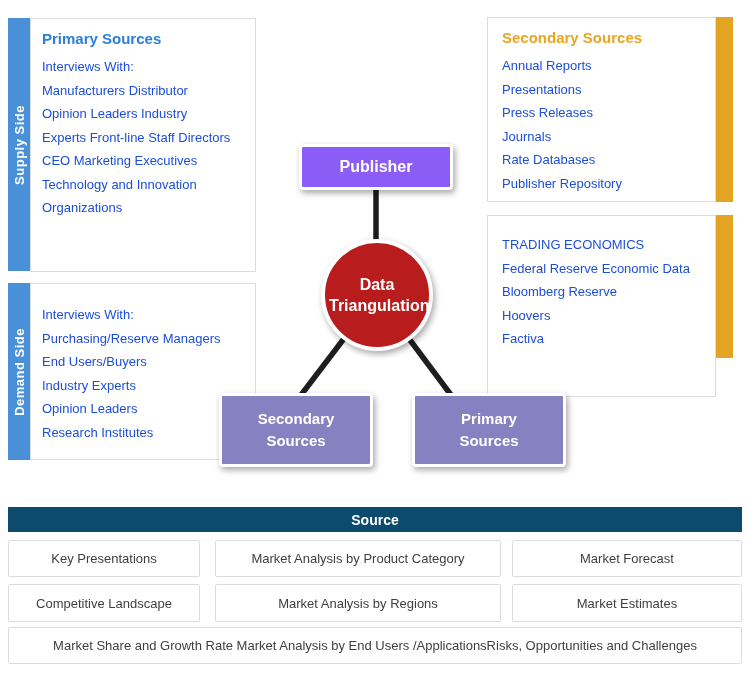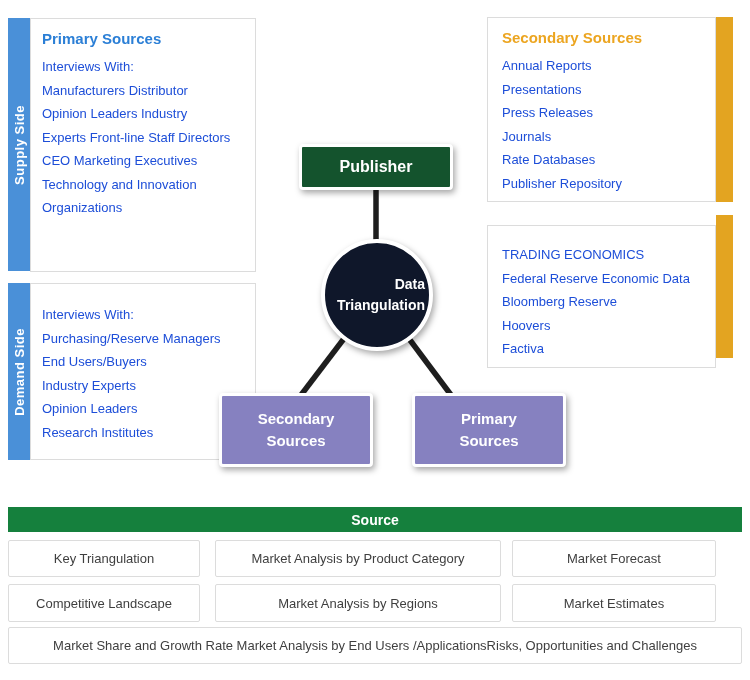--- a/index.html
+++ b/index.html
@@ -33,21 +33,21 @@
 
   
   .panel {
     position: absolute; background: #ffffff;
     border: 1px solid #dcdcdc; z-index: 2;
     box-sizing: border-box;
   }
   .panel.supply-panel { left: 30px; top: 18px;  width: 226px; height: 254px; padding: 10px 6px 0 11px; }
   .panel.demand-panel { left: 30px; top: 283px; width: 226px; height: 177px; padding: 19px 6px 0 11px; }
   .panel.secondary-panel { left: 487px; top: 17px;  width: 229px; height: 185px; padding: 10px 4px 0 14px; }
-  .panel.databases-panel { left: 487px; top: 215px; width: 229px; height: 143px; padding: 17px 4px 0 14px; margin-top: 10px; }
+  .panel.databases-panel { left: 487px; top: 215px; width: 229px; height: 182px; padding: 17px 4px 0 14px; }
   .panel-title { font-size: 15px; font-weight: bold; line-height: 19px; margin-bottom: 7px; }
   .panel-title.blue { color: #2b7fd6; }
   .panel-title.gold { color: #eca520; }
   .panel-line { font-size: 13px; color: #1d4ed8; line-height: 23.5px; white-space: nowrap; }
 
   
   .gold-bar { position: absolute; left: 716px; width: 17px; background: #e3a421; z-index: 2; }
   .gold-bar.bar1 { top: 17px;  height: 185px; }
   .gold-bar.bar2 { top: 215px; height: 143px; }
 
@@ -55,53 +55,53 @@
   .node {
     position: absolute; z-index: 3;
     display: flex; align-items: center; justify-content: center;
     color: #ffffff; font-weight: bold; text-align: center;
     border: 3px solid #ffffff; border-radius: 4px;
     box-shadow: 2px 3px 6px rgba(0,0,0,0.35);
     box-sizing: content-box;
   }
   .node.publisher {
     left: 299px; top: 144px; width: 148px; height: 40px;
-    background: #14532d; font-size: 16px;
+    background: #8b5cf6; font-size: 16px;
   }
   .node.circle {
     left: 321px; top: 239px; width: 104px; height: 104px;
-    background: #0f172a; border-radius: 50%; border-width: 4px;
-    font-size: 14px; line-height: 21px; text-align: right;
+    background: #b91c1c; border-radius: 50%; border-width: 4px;
+    font-size: 16px; line-height: 21px;
   }
   .node.circle span { display: block; width: 96px; }
   .node.purple {
     top: 393px; width: 148px; height: 68px;
     background: #8681c0; font-size: 15px; line-height: 22px;
   }
   .node.purple span { display: block; width: 100px; }
   .node.purple.secondary { left: 219px; }
   .node.purple.primary   { left: 412px; }
 
   
   .source-header {
     position: absolute; left: 8px; top: 507px; width: 734px; height: 25px;
-    background: #15803d; color: #ffffff; font-weight: bold; font-size: 14px;
+    background: #0c4a6e; color: #ffffff; font-weight: bold; font-size: 14px;
     display: flex; align-items: center; justify-content: center; z-index: 2;
   }
   .cell {
     position: absolute; background: #ffffff; border: 1px solid #dcdcdc;
     border-radius: 2px; box-sizing: border-box; z-index: 2;
     display: flex; align-items: center; justify-content: center;
     font-size: 13px; color: #3f3f3f; text-align: center;
   }
   .row1 { top: 540px; height: 37px; }
   .row2 { top: 584px; height: 38px; }
   .col1 { left: 8px;   width: 192px; }
   .col2 { left: 215px; width: 286px; }
-  .col3 { left: 512px; width: 204px; }
+  .col3 { left: 512px; width: 230px; }
   .cell.wide { left: 8px; top: 627px; width: 734px; height: 37px; }
 </style>
 </head>
 <body>
 
 <div class="stage">
 
   <svg class="connectors" width="750" height="680" viewBox="0 0 750 680">
     <line x1="376" y1="186" x2="376" y2="248"></line>
     <line x1="349" y1="332" x2="298" y2="399"></line>
@@ -163,21 +163,21 @@
   <div class="node purple secondary">
     <span>Secondary Sources</span>
   </div>
   <div class="node purple primary">
     <span>Primary Sources</span>
   </div>
 
   <div class="source-header">
     <span>Source</span>
   </div>
-  <div class="cell row1 col1">Key Triangulation</div>
+  <div class="cell row1 col1">Key Presentations</div>
   <div class="cell row1 col2">Market Analysis by Product Category</div>
   <div class="cell row1 col3">Market Forecast</div>
   <div class="cell row2 col1">Competitive Landscape</div>
   <div class="cell row2 col2">Market Analysis by Regions</div>
   <div class="cell row2 col3">Market Estimates</div>
   <div class="cell wide">Market Share and Growth Rate Market Analysis by End Users /ApplicationsRisks, Opportunities and Challenges</div>
 
 </div>
 
 </body></html>

